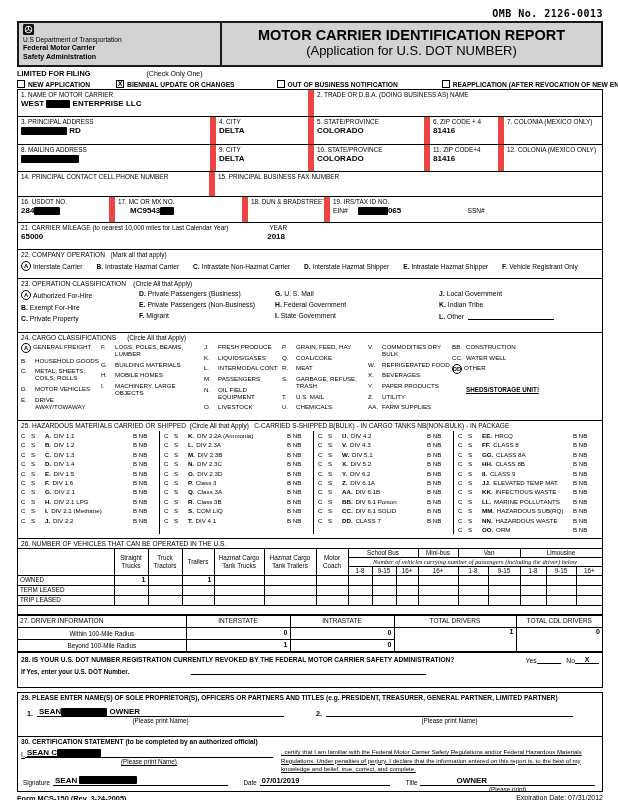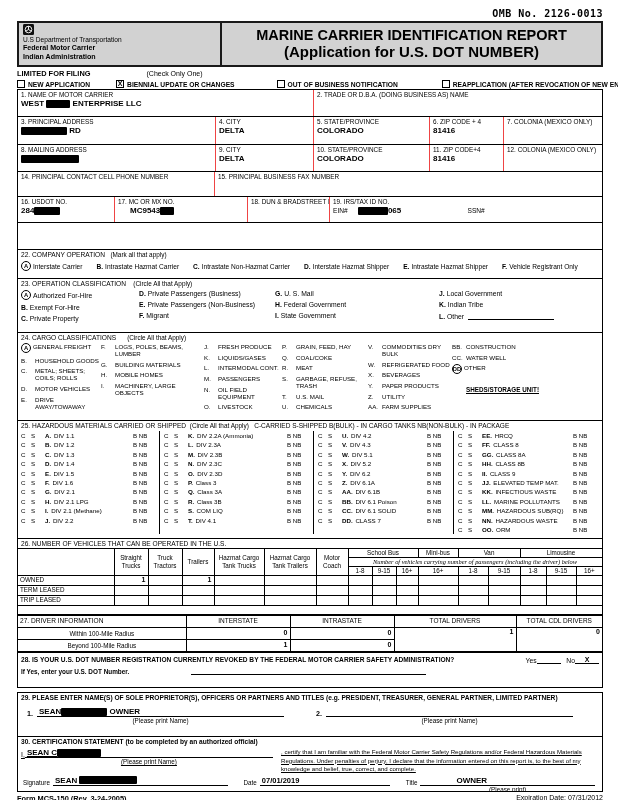--- a/index.html
+++ b/index.html
@@ -8,34 +8,34 @@
   .page{padding:8px 15px 0 17px;}
   .omb{height:13px;text-align:right;font:bold 10px "DejaVu Sans Mono",monospace;letter-spacing:.5px;}
   
   .hdr{display:flex;height:46px;}
   .hdr-left{width:205px;background:#d2d2d2;border:2px solid #1a1a1a;padding:1px 4px 0 4px;line-height:1.22;}
   .hdr-left .logo{width:11px;height:11px;display:block;margin-bottom:1px;}
   .hdr-left .l1{font-size:6.6px;}
   .hdr-left .lb{font-size:7.1px;font-weight:bold;}
   .hdr-right{flex:1;background:#d2d2d2;border:2px solid #1a1a1a;border-left:none;text-align:center;padding-top:4px;}
   .hdr-right .t{font-size:14.5px;font-weight:bold;}
-  .hdr-right .st{font-size:15px;font-weight:bold;}
+  .hdr-right .st{font-size:13px;font-weight:normal;}
   
   .reason{height:22px;padding-top:2px;}
   .reason .r1{font-size:7px;}
   .reason .r1 b{font-size:7.4px;margin-right:56px;}
   .ropts{display:flex;margin-top:2px;}
   .ropt{display:flex;align-items:center;font-size:6.7px;font-weight:bold;white-space:nowrap;}
   .cb{width:8px;height:8px;border:1px solid #000;display:inline-flex;align-items:center;justify-content:center;
       font-size:7px;font-weight:bold;margin-right:3px;flex:none;line-height:8px;}
   
   .boxA,.boxB{border:1px solid #000;}
   .row{border-bottom:1px solid #000;display:grid;overflow:hidden;}
   .row:last-child{border-bottom:none;}
-  .cell{border-right:1px solid #ef4444;padding:1px 3px;overflow:hidden;}
+  .cell{border-right:6px solid #ef4444;padding:1px 3px;overflow:hidden;}
   .cell:last-child{border-right:none;}
   .lbl{font-size:6.4px;white-space:nowrap;}
   .val{font-size:8px;font-weight:bold;margin-top:1px;white-space:nowrap;}
   .redact{display:inline-block;height:8px;background:#000;vertical-align:middle;border-radius:1px;}
   .blk{padding:1px 3px;overflow:hidden;}
   .secline{font-size:6.6px;white-space:nowrap;}
   .circ{display:inline-flex;width:10px;height:10px;border:1px solid #000;border-radius:50%;
         align-items:center;justify-content:center;font-size:5.8px;font-weight:bold;margin-right:2px;flex:none;}
   .pcode{font-weight:bold;margin-right:2px;}
   
@@ -105,24 +105,24 @@
 
   <div class="hdr">
     <div class="hdr-left">
       <svg class="logo" viewBox="0 0 12 12">
         <rect x="0" y="0" width="12" height="12" rx="1.5" fill="#111"></rect>
         <circle cx="6" cy="6" r="3.6" fill="none" stroke="#fff" stroke-width="1"></circle>
         <path d="M6 6 L6 2.4 M6 6 L2.9 7.9 M6 6 L9.1 7.9" stroke="#fff" stroke-width="1" fill="none"></path>
       </svg>
       <div class="l1">U.S Department of Transportation</div>
       <div class="lb">Federal Motor Carrier</div>
-      <div class="lb">Indian Administration</div>
+      <div class="lb">Safety Administration</div>
     </div>
     <div class="hdr-right">
-      <div class="t">MARINE CARRIER IDENTIFICATION REPORT</div>
+      <div class="t">MOTOR CARRIER IDENTIFICATION REPORT</div>
       <div class="st">(Application for U.S. DOT NUMBER)</div>
     </div>
   </div>
 
   <div class="reason">
     <div class="r1">
       <b>LIMITED FOR FILING</b><span>(Check Only One)</span>
     </div>
     <div class="ropts" id="reason-opts">
         <span class="ropt" style="margin-right: 26px;">
@@ -225,20 +225,30 @@
         <div class="lbl">19. IRS/TAX ID NO.</div>
         <div class="val" style="font-weight:normal;">
           <span style="font-size:6.6px;">EIN#</span>
           <span style="font-weight:bold;margin-left:8px;"><span class="redact" style="width: 30px;"></span>065</span>
           <span style="font-size:6.6px;margin-left:64px;">SSN#</span>
         </div>
       </div>
     </div>
 
     <div class="row" style="height:27px;grid-template-columns:300px 1fr;">
+      <div class="cell">
+        <div class="lbl" style="display:flex;justify-content:space-between;padding-right:28px;">
+          <span>21. CARRIER MILEAGE (to nearest 10,000 miles for Last Calendar Year)</span>
+          <span style="font-weight:normal;">YEAR</span>
+        </div>
+        <div class="val" style="display:flex;justify-content:space-between;padding-right:30px;">
+          <span>65000</span>
+          <span>2018</span>
+        </div>
+      </div>
     </div>
 
     <div class="row" style="height:29px;grid-template-columns:1fr;">
       <div class="blk">
         <div class="secline"><span>22. COMPANY OPERATION</span>&nbsp;&nbsp;&nbsp;<span style="font-size:6.4px;">(Mark all that apply)</span></div>
         <div class="co-items" id="co-items">
             <span class="co-item">
               <span class="circ">A</span>
               <span>Interstate Carrier</span>
             </span>

